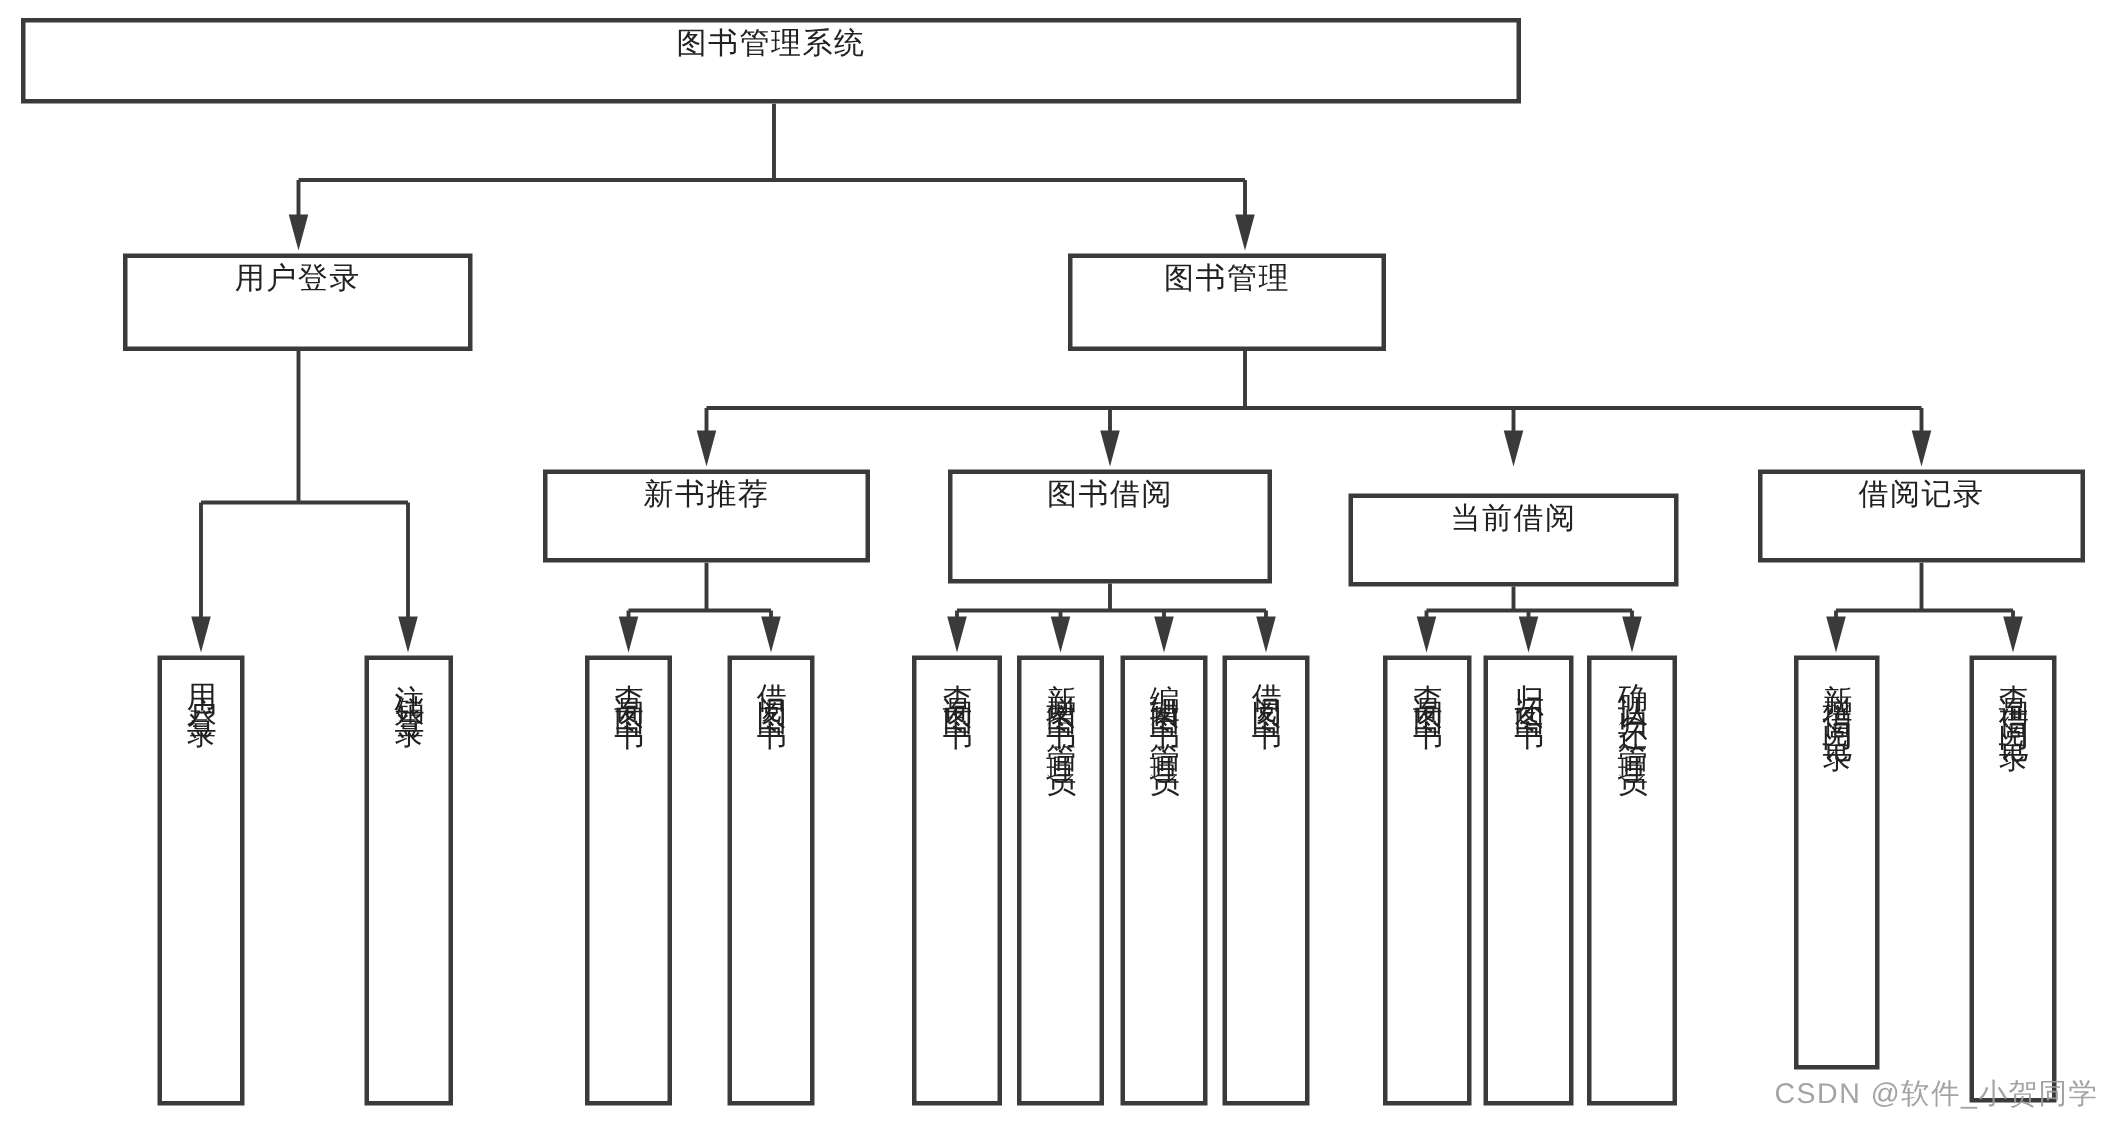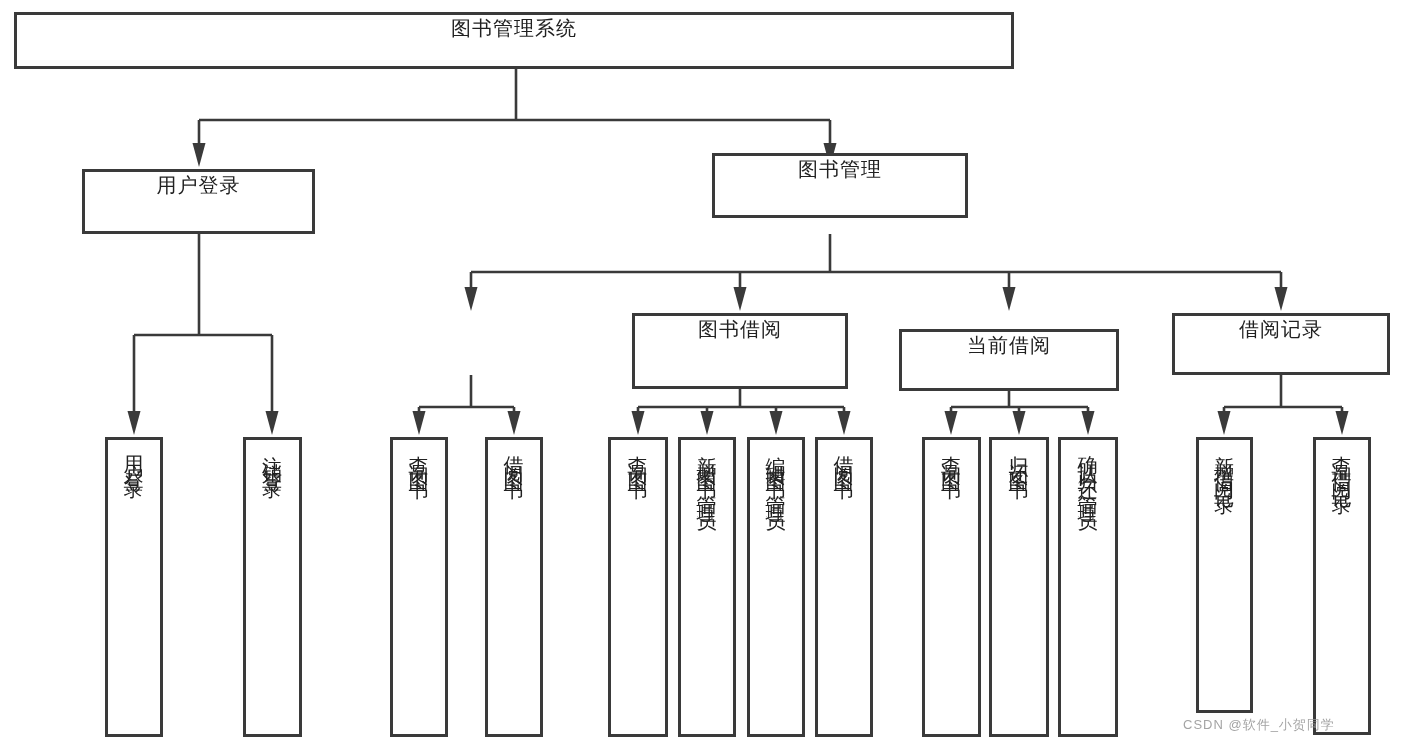--- a/index.html
+++ b/index.html
@@ -32,21 +32,21 @@
   .hnode .label { letter-spacing: 1px; white-space: nowrap; }
   .vnode .label {
     writing-mode: vertical-rl;
     text-orientation: mixed;
     letter-spacing: 8px;
     line-height: 1;
   }
   .watermark {
     position: absolute;
     z-index: 5;
-    font-size: 13px;
+    font-size: 19px;
     letter-spacing: 1px;
     color: var(--wm, #9c9c9c);
     opacity: 0.92;
     white-space: nowrap;
   }
 </style>
 </head>
 <body>
 
 <div class="canvas">
@@ -106,24 +106,27 @@
       <polygon points="1335.5,411 1348.5,411 1342,435" fill="#3a3a3a"></polygon>
     </svg>
 
   <div class="node hnode" style="left:14px;top:12px;width:1000px;height:57px">
     <span class="label">图书管理系统</span>
   </div>
 
   <div class="node hnode" style="left:82px;top:169px;width:233px;height:65px">
     <span class="label">用户登录</span>
   </div>
-  <div class="node hnode" style="left:712px;top:153px;width:256px;height:65px">
+  <div class="node hnode" style="left:712px;top:169px;width:212px;height:65px">
     <span class="label">图书管理</span>
   </div>
 
+  <div class="node hnode" style="left:362px;top:313px;width:218px;height:62px">
+    <span class="label">新书推荐</span>
+  </div>
   <div class="node hnode" style="left:632px;top:313px;width:216px;height:76px">
     <span class="label">图书借阅</span>
   </div>
   <div class="node hnode" style="left:899px;top:329px;width:220px;height:62px">
     <span class="label">当前借阅</span>
   </div>
   <div class="node hnode" style="left:1172px;top:313px;width:218px;height:62px">
     <span class="label">借阅记录</span>
   </div>
 

